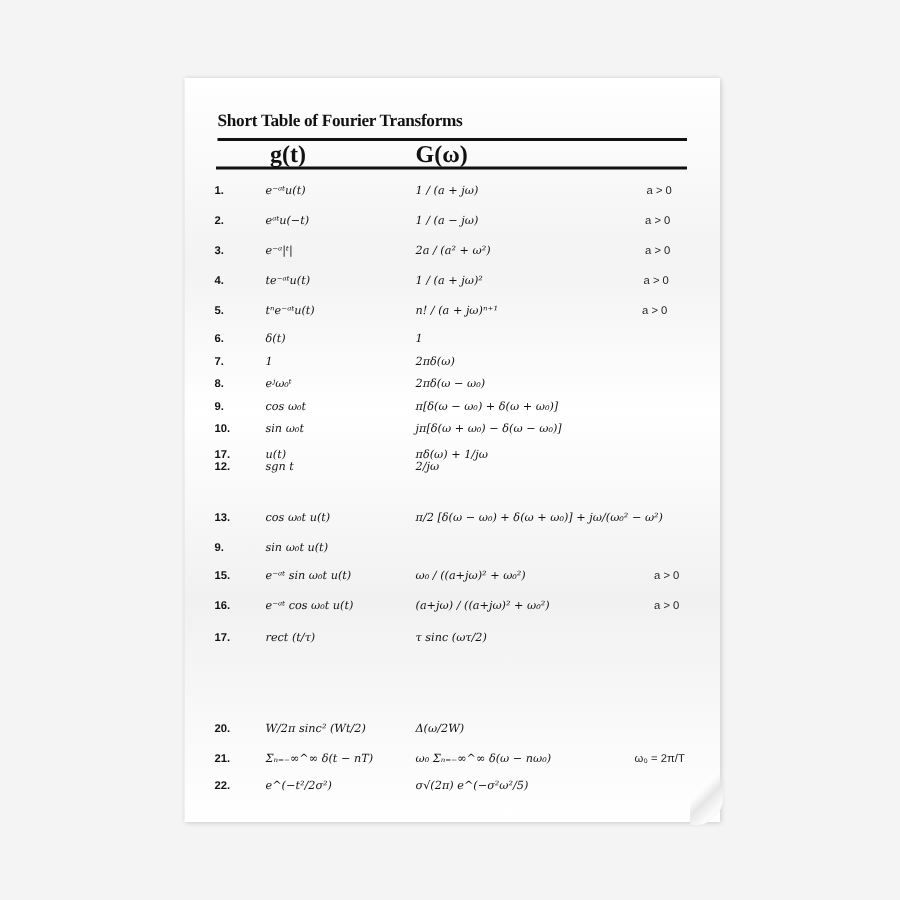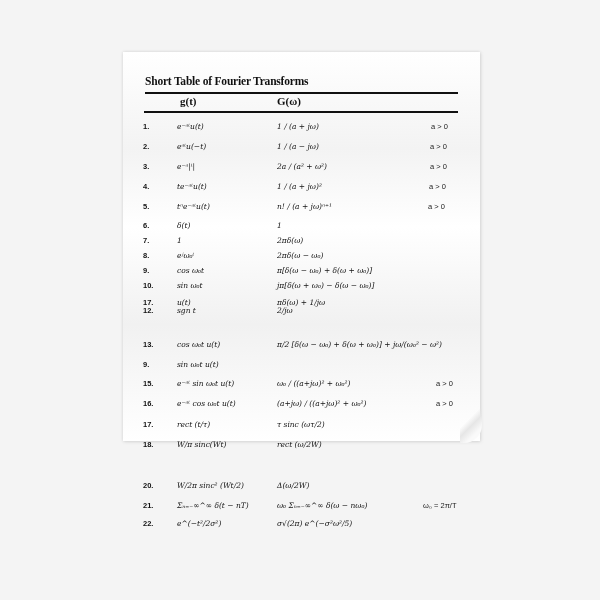--- a/index.html
+++ b/index.html
@@ -6,42 +6,42 @@
   body {
     width: 600px; height: 600px; overflow: hidden;
     background: #f4f4f4;
     position: relative;
     font-family: "DejaVu Serif", serif;
     color: #111;
   }
   .poster {
     position: absolute;
     left: 123px; top: 52px;
-    width: 357px; height: 389px;
+    width: 357px; height: 496px;
     background: linear-gradient(180deg, #ffffff 0%, #f3f3f3 25%, #ffffff 45%, #f1f1f1 70%, #ffffff 100%);
     box-shadow: 0 0 3px rgba(0,0,0,0.12), 1px 1px 4px rgba(0,0,0,0.08);
     text-align: center;
   }
   .curl {
     position: absolute; right: -2px; bottom: -2px;
     width: 22px; height: 40px;
     background: linear-gradient(135deg, rgba(255,255,255,0) 40%, #e6e6e6 55%, #fafafa 75%);
     border-bottom-right-radius: 18px;
   }
   .title {
     position: absolute; left: 22px; top: 23px;
     font-family: "Liberation Serif", serif;
     font-weight: bold; font-size: 11.5px; letter-spacing: -0.2px;
   }
   .rule { position: absolute; height: 1.6px; background: #111; }
   .rule.top { left: 22px; top: 40px; width: 313px; }
   .rule.bottom { left: 21px; top: 59px; width: 314px; }
   .hdr {
     position: absolute; top: 43px;
-    font-family: "Liberation Serif", serif; font-weight: bold; font-size: 11px;
+    font-family: "Liberation Serif", serif; font-weight: bold; font-size: 16px;
   }
   .hdr.g { left: 57px; }
   .hdr.G { left: 154px; }
   .row { position: absolute; left: 0; width: 357px; height: 18px; }
   .num {
     position: absolute; left: 20px; top: 0;
     font-family: "Liberation Sans", sans-serif; font-weight: bold; font-size: 7.5px;
     line-height: 14px;
   }
   .gt {
@@ -154,25 +154,20 @@
     <span class="num">16.</span>
     <span class="gt">e⁻ᵃᵗ cos ω₀t u(t)</span>
     <span class="Gw">(a+jω) / ((a+jω)² + ω₀²)</span>
     <span class="cond" style="left:313px">a &gt; 0</span>
   </div>
   <div class="row" style="top:366px">
     <span class="num">17.</span>
     <span class="gt">rect (t/τ)</span>
     <span class="Gw">τ sinc (ωτ/2)</span>
   </div>
-  <div class="row" style="top:386px">
-    <span class="num">18.</span>
-    <span class="gt">W/π sinc(Wt)</span>
-    <span class="Gw">rect (ω/2W)</span>
-  </div>
   <div class="row" style="top:427px">
     <span class="num">20.</span>
     <span class="gt">W/2π sinc² (Wt/2)</span>
     <span class="Gw">Δ(ω/2W)</span>
   </div>
   <div class="row" style="top:447px">
     <span class="num">21.</span>
     <span class="gt">Σₙ₌₋∞^∞ δ(t − nT)</span>
     <span class="Gw">ω₀ Σₙ₌₋∞^∞ δ(ω − nω₀)</span>
     <span class="cond" style="left:300px">ω₀ = 2π/T</span>

